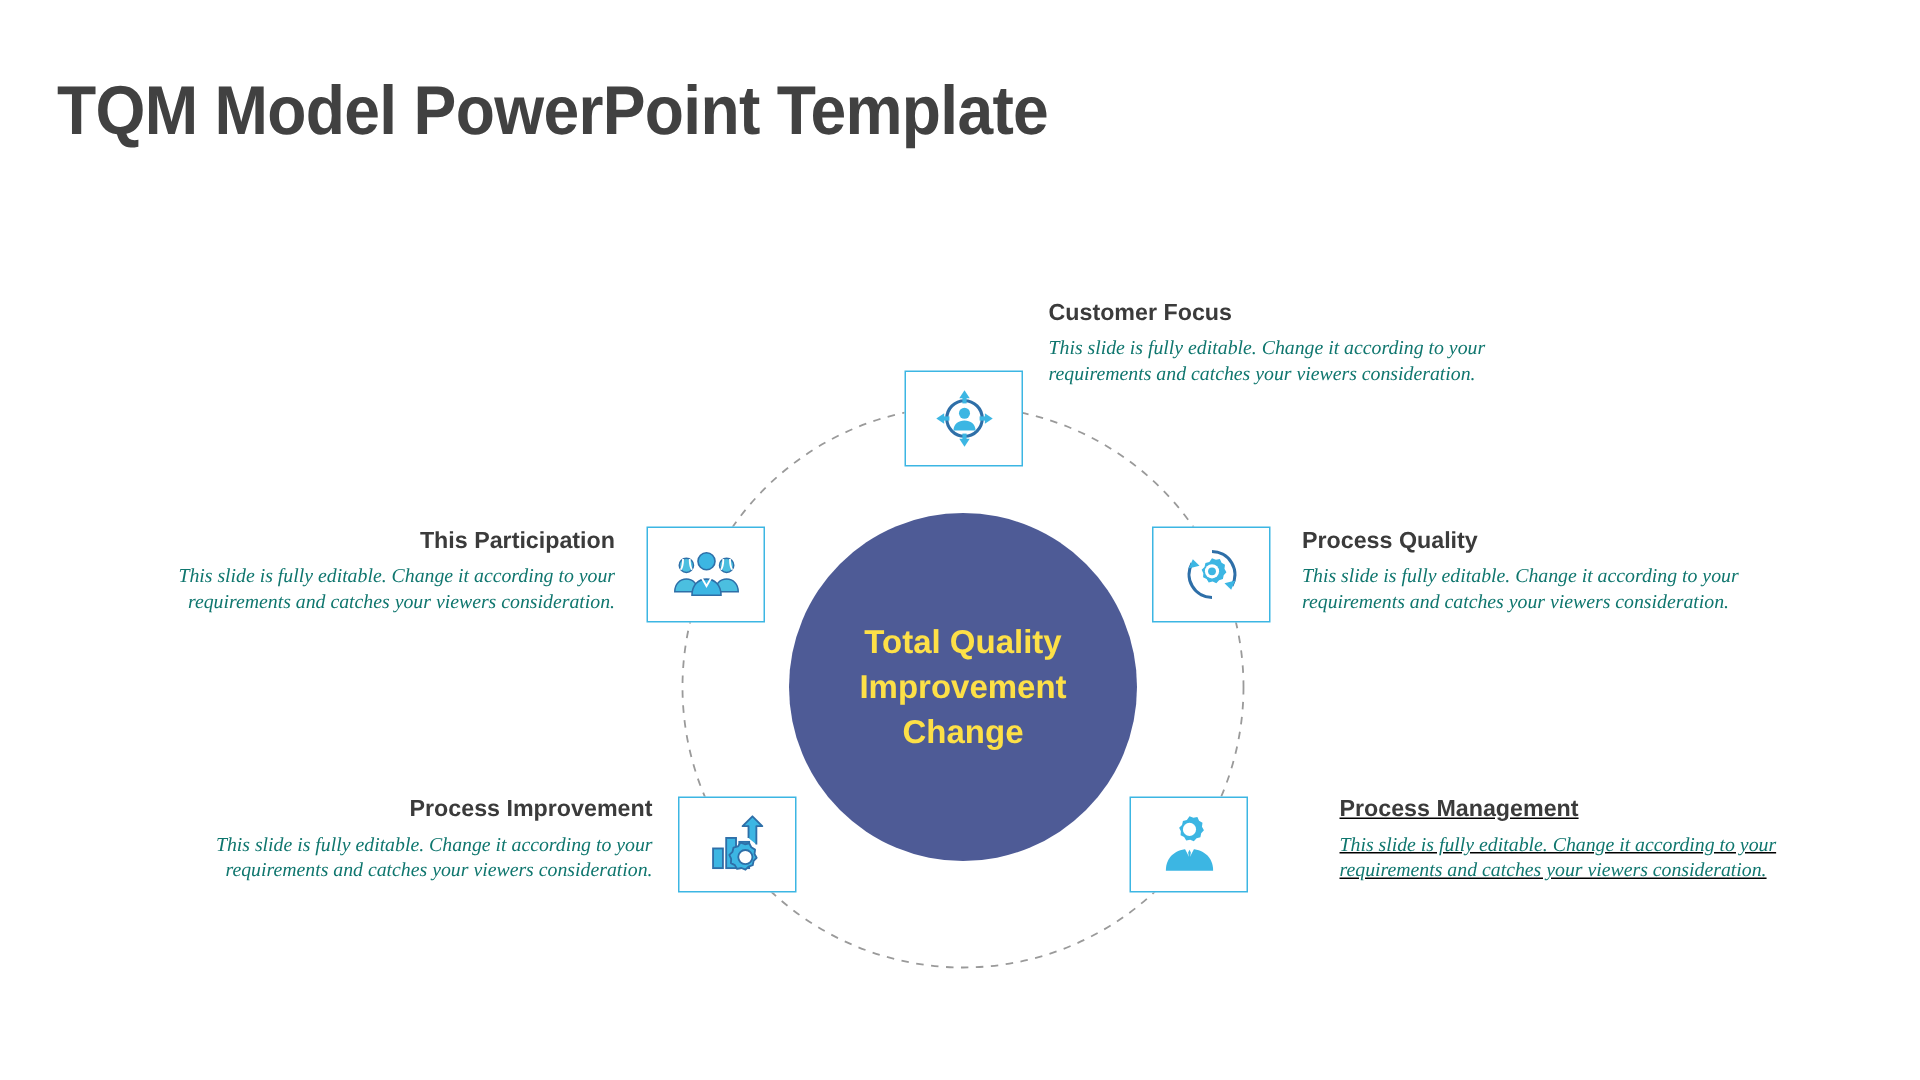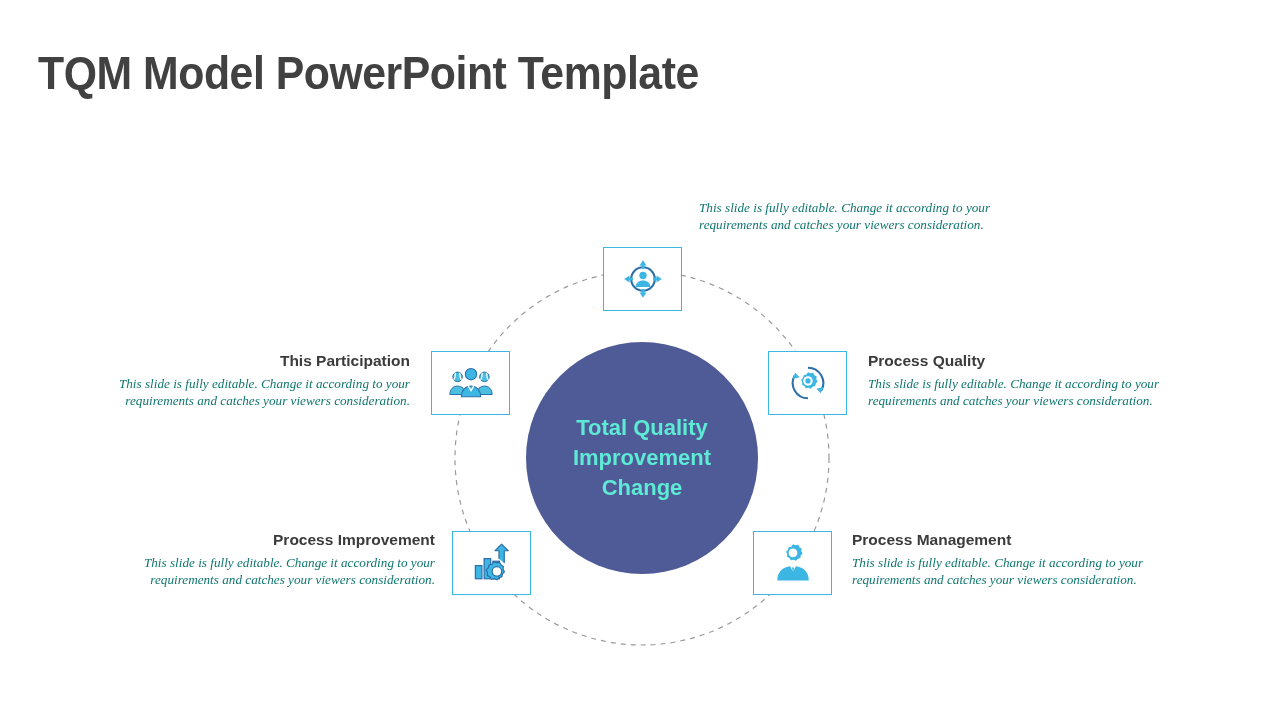--- a/index.html
+++ b/index.html
@@ -55,21 +55,21 @@
     width: 232px;
     height: 232px;
     border-radius: 50%;
     background: #4e5b96;
     display: flex;
     align-items: center;
     justify-content: center;
     z-index: 4;
   }
   #center-circle .center-text {
-    color: #5eead4;
+    color: #fde047;
     font-family: "Liberation Sans", sans-serif;
     font-size: 22px;
     font-weight: bold;
     line-height: 1.35;
     text-align: center;
     width: 175px;
   }
 
   
   .icon-box {
@@ -113,21 +113,21 @@
     color: #0f766e;
     margin: 0;
   }
   .align-right { text-align: right; }
   .align-left  { text-align: left; }
 
   #text-customer-focus      { left: 699px; top: 200px; width: 330px; }
   #text-process-planning    { left: 868px; top: 352px; width: 330px; }
   #text-total-participation { left: 80px;  top: 352px; width: 330px; }
   #text-process-improvement { left: 105px; top: 531px; width: 330px; }
-  #text-process-management  { left: 852px; top: 531px; width: 330px; }
+  #text-process-management  { left: 893px; top: 531px; width: 330px; text-decoration: underline; }
 </style>
 </head>
 <body>
 
 <div id="slide-title">TQM Model PowerPoint Template</div>
 
 <div id="diagram">
 
   <svg id="dashed-ring-svg" viewBox="0 0 1280 720" xmlns="http://www.w3.org/2000/svg">
     <circle cx="642" cy="458" r="187" fill="none" stroke="#9a9a9a" stroke-width="1.2" stroke-dasharray="5 5"></circle>
@@ -209,20 +209,21 @@
     <svg width="42" height="42" viewBox="0 0 48 48" xmlns="http://www.w3.org/2000/svg">
       <path d="M24 2.5 l3.0 1.2 l3.0 -0.6 l1.3 2.8 l2.6 1.6 l-0.4 3.0 l1.5 2.7 l-2.1 2.2 l-0.6 3.0 l-2.9 0.9 l-2.1 2.2 l-2.8 -1.2 l-3.0 0.6 l-1.6 -2.6 l-2.7 -1.4 l0.2 -3.0 l-1.3 -2.7 l2.2 -2.1 l0.7 -3.0 l3.0 -0.7 z" fill="#3cb6e3"></path>
       <circle cx="24" cy="12.5" r="5.0" fill="#ffffff"></circle>
       <path d="M6 44 c0-11 8-16.5 18-16.5 s18 5.5 18 16.5 z" fill="#3cb6e3"></path>
       <path d="M18.5 23.5 L24 34 L29.5 23.5" fill="#ffffff"></path>
       <path d="M23 30 l1 -2 l1 2 l-1 7 z" fill="#3cb6e3"></path>
     </svg>
   </div>
 
   <div class="node-text align-left" id="text-customer-focus">
+    <div class="node-heading">Customer Focus</div>
     <div class="node-body">This slide is fully editable. Change it according to your requirements and catches your viewers consideration.</div>
   </div>
 
   <div class="node-text align-left" id="text-process-planning">
     <div class="node-heading">Process Quality</div>
     <div class="node-body">This slide is fully editable. Change it according to your requirements and catches your viewers consideration.</div>
   </div>
 
   <div class="node-text align-right" id="text-total-participation">
     <div class="node-heading">This Participation</div>

